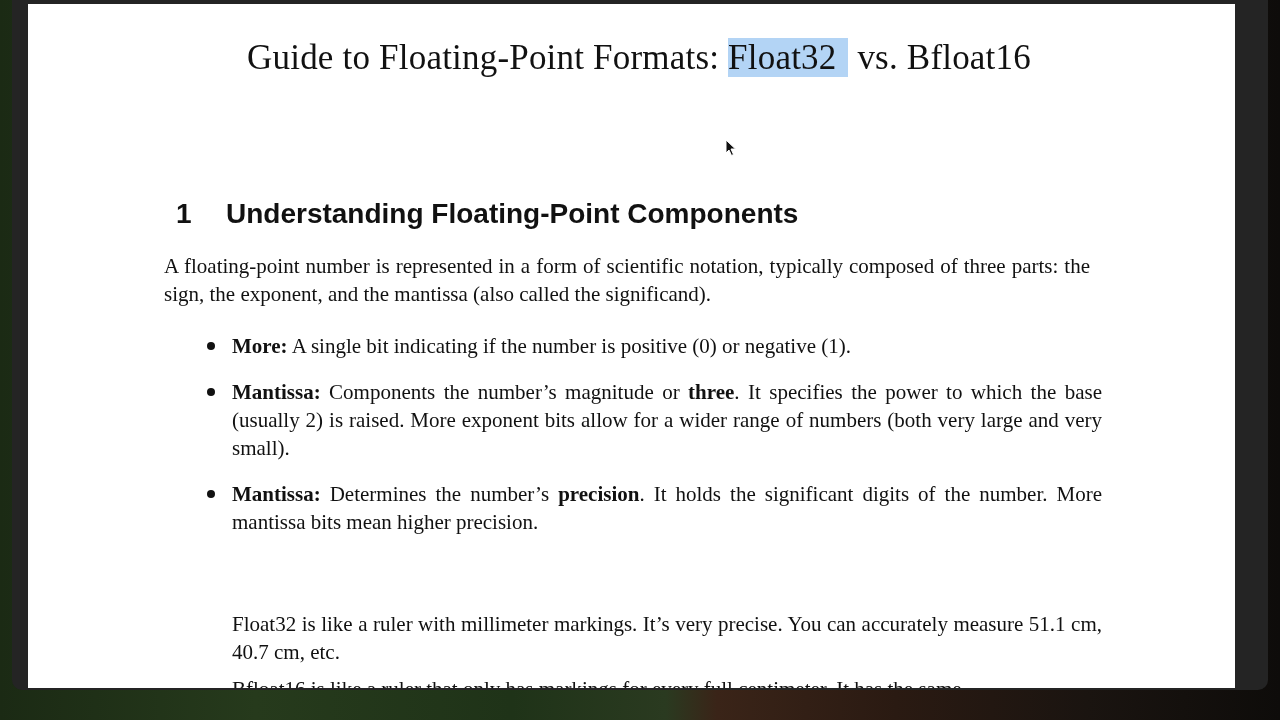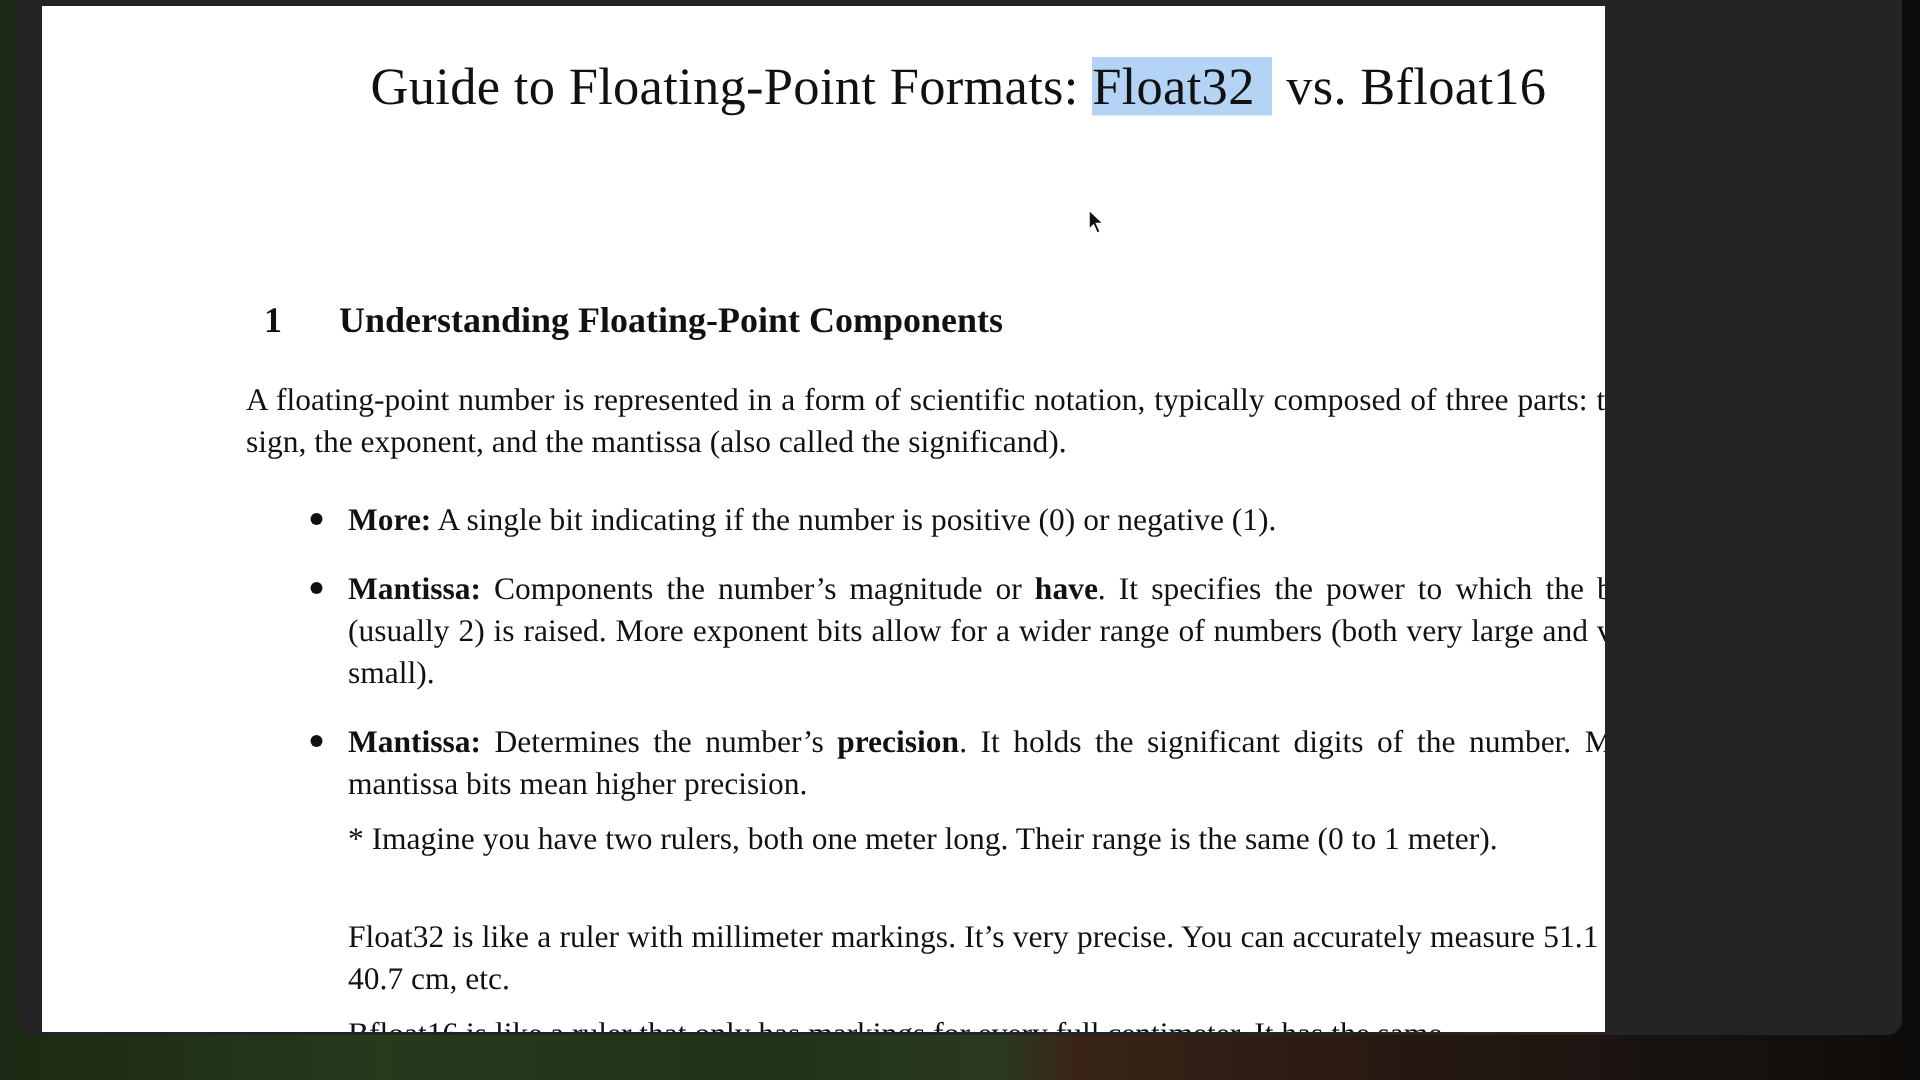--- a/index.html
+++ b/index.html
@@ -12,36 +12,36 @@
     position:absolute; left:0; top:0; width:1280px; height:720px;
     background:
       linear-gradient(90deg, #1b2a14 0%, #263a1c 20%, #1f3318 40%, #2a3a20 52%, #3a2418 56%, #2a1a12 70%, #1a1410 85%, #0e0c0a 100%);
   }
   .window-frame {
     position:absolute; left:12px; top:0; width:1256px; height:690px;
     background:#242424;
     border-radius:0 0 10px 10px;
   }
   .page {
-    position:absolute; left:28px; top:4px; width:1042px; height:684px;
+    position:absolute; left:28px; top:4px; width:1207px; height:684px;
     background:#ffffff; overflow:hidden;
     color:#111;
   }
   .doc-title {
     position:absolute; left:0; top:34px; width:1222px; text-align:center;
     font-family:"Liberation Serif", serif; font-size:35px; line-height:40px;
     color:#111; letter-spacing:0.2px;
   }
   .sel { background:#b3d4f5; padding:0 12px 0 0; }
   .cursor {
     position:absolute; left:697px; top:135px; width:12px; height:18px;
   }
   .section-heading {
     position:absolute; left:148px; top:193px;
-    font-family:Liberation Serif, serif; font-weight:bold; font-size:24px; line-height:34px;
+    font-family:Liberation Sans, sans-serif; font-weight:bold; font-size:28px; line-height:34px;
   }
   .section-heading .num { display:inline-block; width:50px; }
   .body-text {
     position:absolute; left:136px; width:926px;
     font-family:"Liberation Serif", serif; font-size:21px; line-height:28px;
     text-align:justify;
   }
   .bullet {
     position:absolute; left:182px; width:4px;
     font-family:"Liberation Serif", serif; font-size:21px; line-height:28px;
@@ -81,25 +81,24 @@
       <span class="bullet-dot"></span>
     </div>
   <div class="item" style="top:328px;">
     <b>More:</b><span> A single bit indicating if the number is positive (0) or negative (1).</span>
   </div>
 
   <div class="bullet" style="top:374px;">
       <span class="bullet-dot"></span>
     </div>
   <div class="item" style="top:374px;">
-    <b>Mantissa:</b><span> Components the number’s magnitude or </span><b>have</b><span>.  It specifies the power to which the base (usually 2) is raised.  More exponent bits allow for a wider range of numbers (both very large and very small).</span>
+    <b>Mantissa:</b><span> Components the number’s magnitude or </span><b>three</b><span>.  It specifies the power to which the base (usually 2) is raised.  More exponent bits allow for a wider range of numbers (both very large and very small).</span>
   </div>
 
   <div class="bullet" style="top:476px;">
       <span class="bullet-dot"></span>
     </div>
   <div class="item" style="top:476px;">
     <b>Mantissa:</b><span>  Determines the number’s </span><b>precision</b><span>.  It holds the significant digits of the number. More mantissa bits mean higher precision.</span>
   </div>
-  <div class="item" style="top:541px;">* Imagine you have two rulers, both one meter long.  Their range is the same (0 to 1 meter).</div>
   <div class="item" style="top:606px;">Float32 is like a ruler with millimeter markings.  It’s very precise.  You can accurately measure 51.1 cm, 40.7 cm, etc.</div>
   <div class="item" style="top:671px;">Bfloat16 is like a ruler that only has markings for every full centimeter.  It has the same</div>
 </div>
 
 </body></html>

